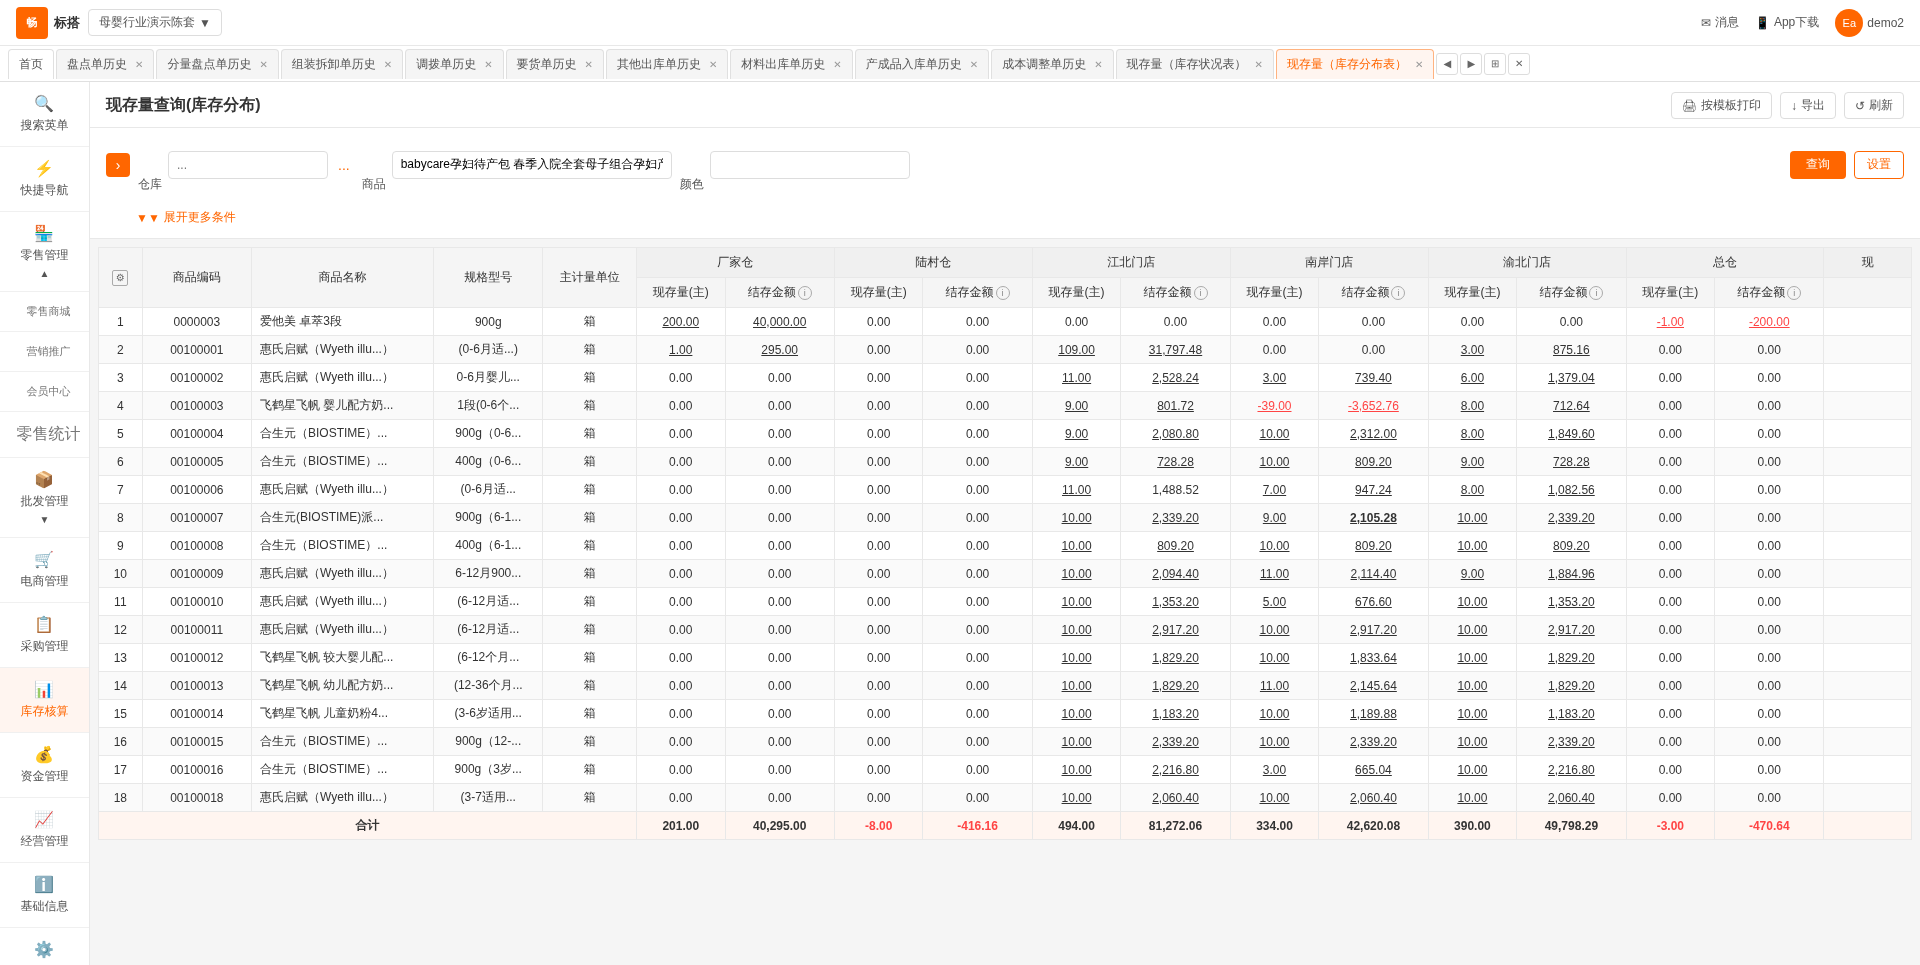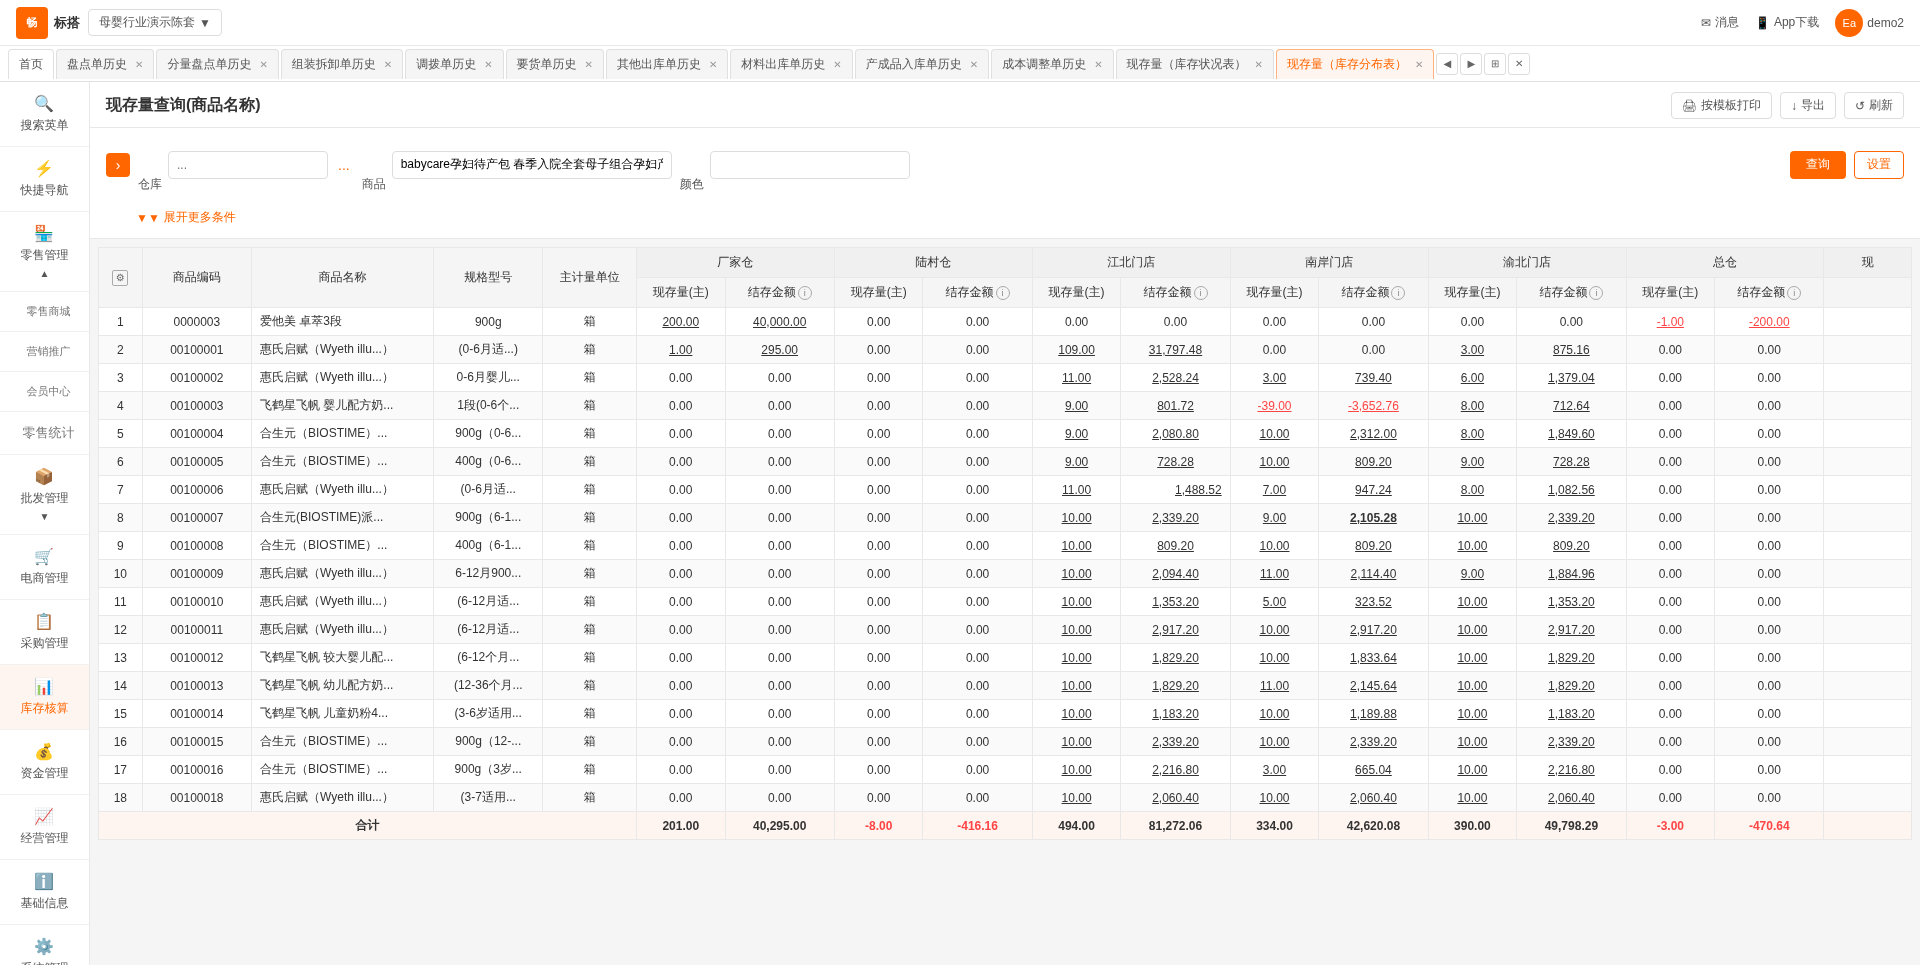--- a/index.html
+++ b/index.html
@@ -339,21 +339,21 @@
     </div>
     <div class="sidebar-item" style="padding-left:16px; font-size:11px; color:#777;">
       <span>零售商城</span>
     </div>
     <div class="sidebar-item" style="padding-left:16px; font-size:11px; color:#777;">
       <span>营销推广</span>
     </div>
     <div class="sidebar-item" style="padding-left:16px; font-size:11px; color:#777;">
       <span>会员中心</span>
     </div>
-    <div class="sidebar-item" style="padding-left:16px; font-size:13px; color:#777;">
+    <div class="sidebar-item" style="padding-left:16px; font-size:16px; color:#777;">
       <span>零售统计</span>
     </div>
     <div class="sidebar-item">
       <span class="sidebar-icon">📦</span>
       <span>批发管理</span>
       <span class="sidebar-arrow">▼</span>
     </div>
     <div class="sidebar-item">
       <span class="sidebar-icon">🛒</span>
       <span>电商管理</span>
@@ -382,21 +382,21 @@
       <span class="sidebar-icon">⚙️</span>
       <span>系统管理</span>
     </div>
 
   </div>
 
   <div class="content-area">
 
     <div class="page-header">
       <div class="page-title-row">
-        <span class="page-title">现存量查询(商品名称)</span>
+        <span class="page-title">现存量查询(库存分布)</span>
         <div class="page-actions">
           <button class="action-btn secondary">
             <span>🖨</span>
             <span>按模板打印</span>
           </button>
           <button class="action-btn secondary">
             <span>↓</span>
             <span>导出</span>
           </button>
           <button class="action-btn secondary">
@@ -595,21 +595,21 @@
               <td class="col-seq">7</td>
               <td class="col-code">00100006</td>
               <td class="text-left col-name" style="max-width: 150px; overflow: hidden; text-overflow: ellipsis;">惠氏启赋（Wyeth illu...）</td>
               <td class="col-spec">(0-6月适...</td>
               <td class="col-unit">箱</td>
               <td style="text-align: center; text-decoration: none;">0.00</td>
               <td style="text-align: center; text-decoration: none;">0.00</td>
               <td style="text-align: center; text-decoration: none;">0.00</td>
               <td style="text-align: center; text-decoration: none;">0.00</td>
               <td style="text-align: center; text-decoration: underline;">11.00</td>
-              <td style="text-align: right; text-decoration: underline;">1,488.52</td>
+              <td style="text-align: center; ">1,488.52</td>
               <td style="text-align: center; text-decoration: underline;">7.00</td>
               <td style="text-align: center; text-decoration: underline;">947.24</td>
               <td style="text-align: center; text-decoration: underline;">8.00</td>
               <td style="text-align: center; text-decoration: underline;">1,082.56</td>
               <td style="text-align: center; text-decoration: none;">0.00</td>
               <td style="text-align: center; text-decoration: none;">0.00</td>
               <td style="text-align: center; text-decoration: none;"></td>
             </tr>
             <tr>
               <td class="col-seq">8</td>
@@ -677,21 +677,21 @@
               <td class="text-left col-name" style="max-width: 150px; overflow: hidden; text-overflow: ellipsis;">惠氏启赋（Wyeth illu...）</td>
               <td class="col-spec">(6-12月适...</td>
               <td class="col-unit">箱</td>
               <td style="text-align: center; text-decoration: none;">0.00</td>
               <td style="text-align: center; text-decoration: none;">0.00</td>
               <td style="text-align: center; text-decoration: none;">0.00</td>
               <td style="text-align: center; text-decoration: none;">0.00</td>
               <td style="text-align: center; text-decoration: underline;">10.00</td>
               <td style="text-align: center; text-decoration: underline;">1,353.20</td>
               <td style="text-align: center; text-decoration: underline;">5.00</td>
-              <td style="text-align: center; text-decoration: underline;">323.52</td>
+              <td style="text-align: center; text-decoration: underline;">676.60</td>
               <td style="text-align: center; text-decoration: underline;">10.00</td>
               <td style="text-align: center; text-decoration: underline;">1,353.20</td>
               <td style="text-align: center; text-decoration: none;">0.00</td>
               <td style="text-align: center; text-decoration: none;">0.00</td>
               <td style="text-align: center; text-decoration: none;"></td>
             </tr>
             <tr>
               <td class="col-seq">12</td>
               <td class="col-code">00100011</td>
               <td class="text-left col-name" style="max-width: 150px; overflow: hidden; text-overflow: ellipsis;">惠氏启赋（Wyeth illu...）</td>

